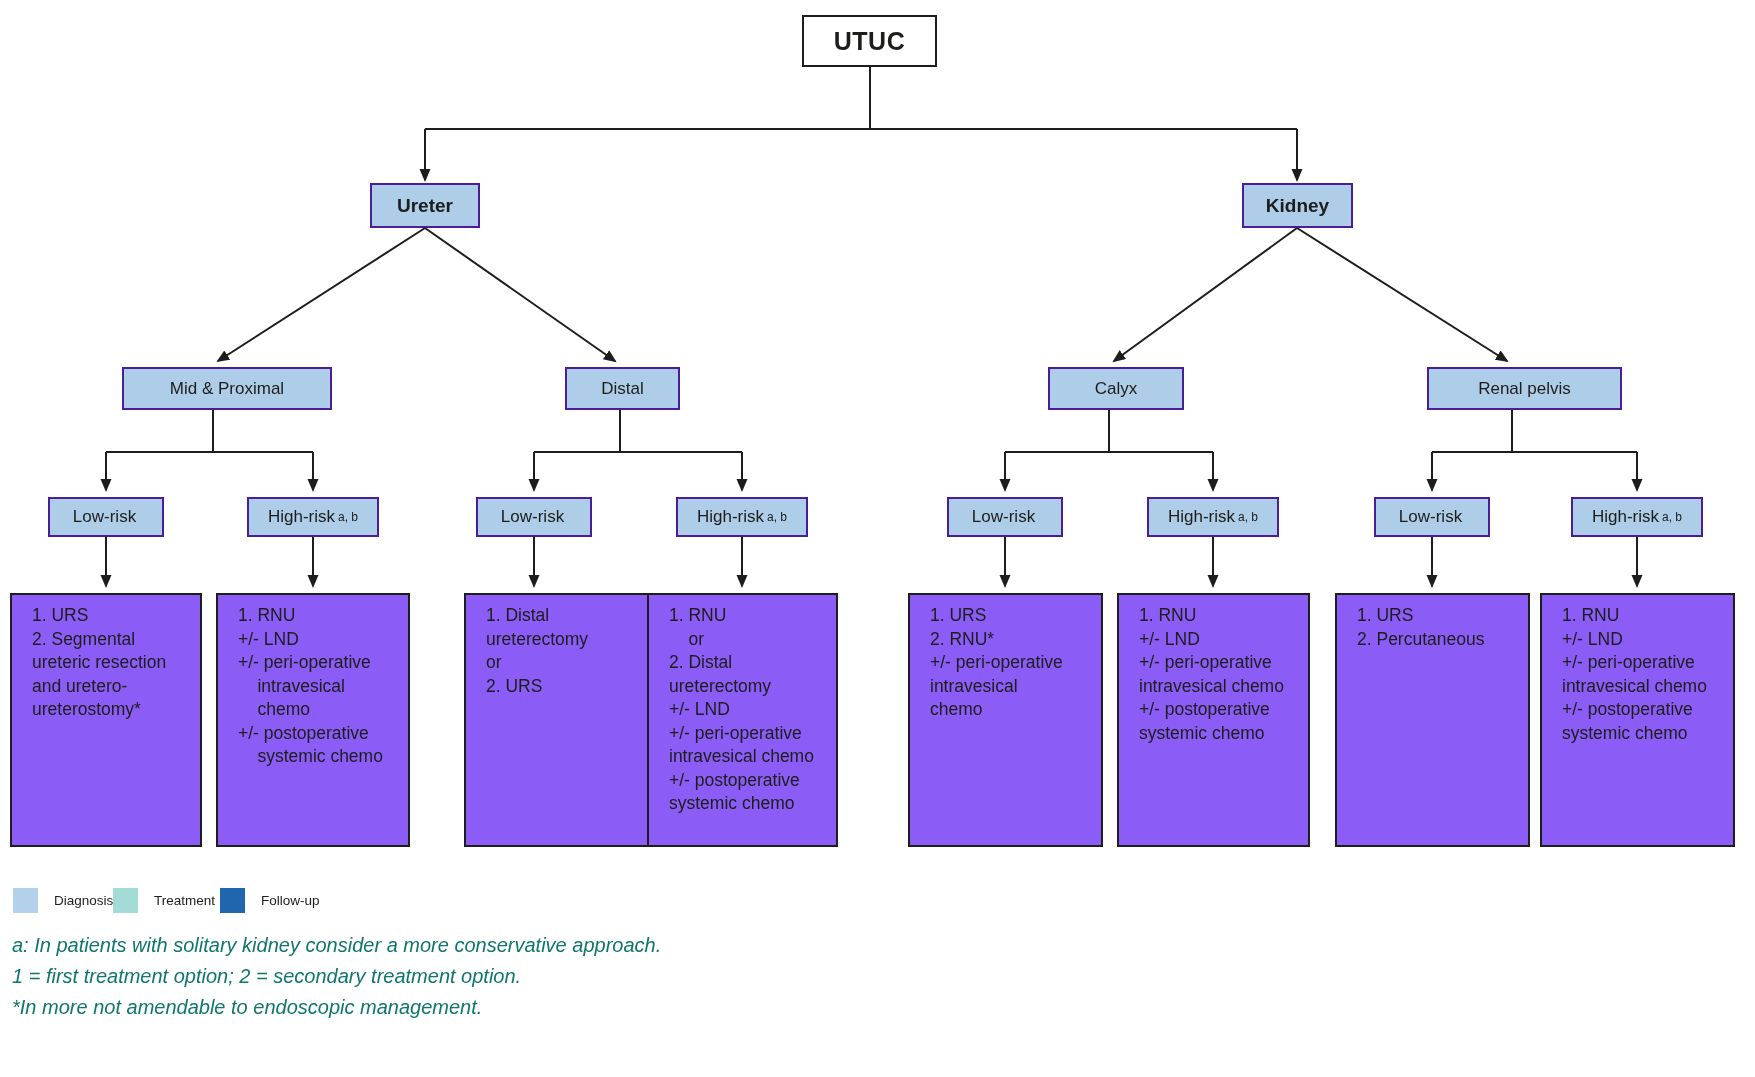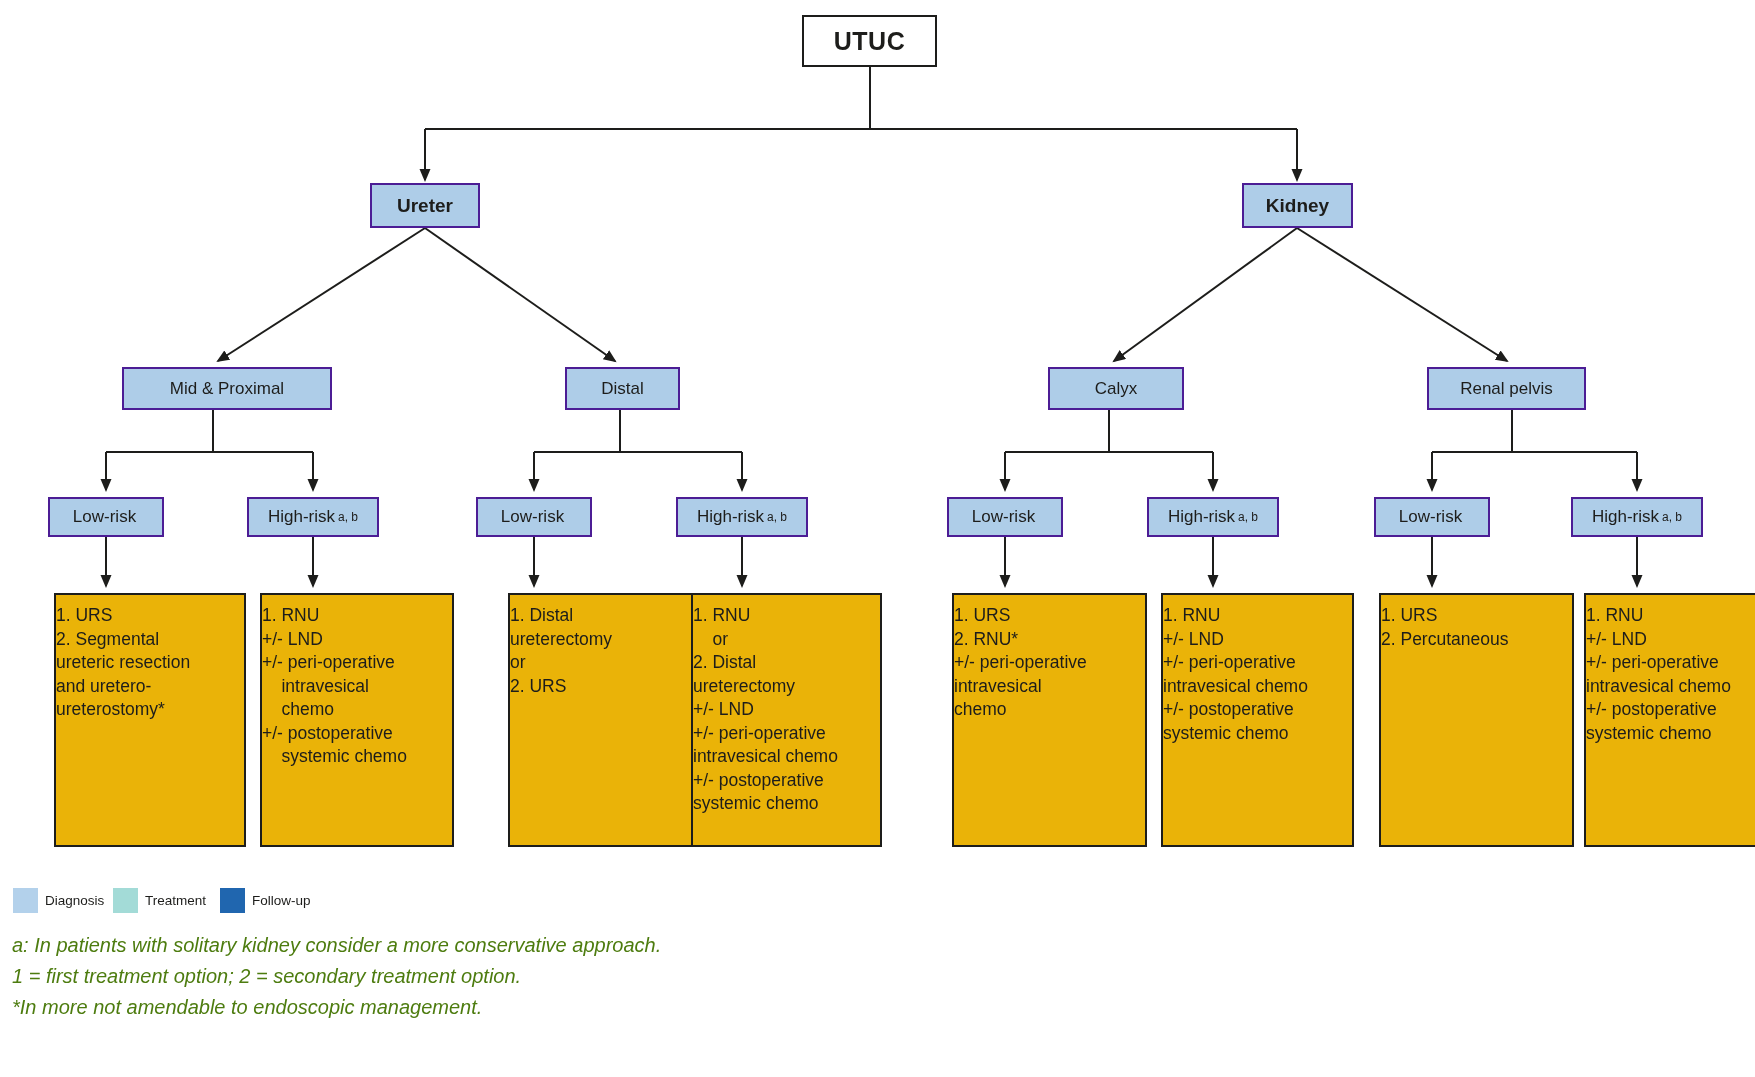--- a/index.html
+++ b/index.html
@@ -16,30 +16,30 @@
   }
   .root-node { background:#ffffff; border:2px solid #1d1d1b; font-weight:bold; font-size:25px; letter-spacing:0.5px; }
   .diag-node { background:#AECDE8; border:2px solid #4c1d95; }
   .l1 { font-weight:bold; font-size:19px; }
   .l2 { font-size:17px; }
   .risk { font-size:17px; }
   .risk-sup { font-size:12px; vertical-align:super; margin-left:3px; line-height:0; }
 
   .treat {
     position:absolute; box-sizing:border-box;
-    background:#eab308; border:2px solid #1d1d1b;
-    padding:9px 0; font-size:17.5px; line-height:23.5px;
-    white-space:pre-wrap; color:#1d1d1b;margin-left:44px;
+    background:#8b5cf6; border:2px solid #1d1d1b;
+    padding:9px 20px; font-size:17.5px; line-height:23.5px;
+    white-space:pre-wrap; color:#1d1d1b;
   }
 
-  .legend-item { position:absolute; top:888px; display:flex; align-items:center; gap:7px; }
+  .legend-item { position:absolute; top:888px; display:flex; align-items:center; gap:16px; }
   .legend-swatch { width:25px; height:25px; display:inline-block; }
   .legend-label { font-size:13.5px; color:#1d1d1b; }
 
-  .footnotes { position:absolute; left:12px; top:930px; font-style:italic; font-size:20px; line-height:31px; color:#4d7c0f; }
+  .footnotes { position:absolute; left:12px; top:930px; font-style:italic; font-size:20px; line-height:31px; color:#0f766e; }
 </style>
 </head>
 <body>
 
 <div class="canvas">
 
   <svg class="connectors" viewBox="0 0 1755 1077">
     <defs>
       <marker id="arrow" markerUnits="userSpaceOnUse" markerWidth="15" markerHeight="13" refX="11" refY="5.5" orient="auto">
         <path d="M0,0 L13,5.5 L0,11 Z" fill="#1d1d1b"></path>
@@ -97,21 +97,21 @@
 
   <div class="node diag-node l2" style="left:122px;top:367px;width:210px;height:43px">
     <span>Mid &amp; Proximal</span>
   </div>
   <div class="node diag-node l2" style="left:565px;top:367px;width:115px;height:43px">
     <span>Distal</span>
   </div>
   <div class="node diag-node l2" style="left:1048px;top:367px;width:136px;height:43px">
     <span>Calyx</span>
   </div>
-  <div class="node diag-node l2" style="left:1427px;top:367px;width:159px;height:43px">
+  <div class="node diag-node l2" style="left:1427px;top:367px;width:195px;height:43px">
     <span>Renal pelvis</span>
   </div>
 
   <div class="node diag-node risk" style="left:48px;top:497px;width:116px;height:40px">
     <span>Low-risk</span>
       <span class="risk-sup"></span>
   </div>
   <div class="node diag-node risk" style="left:247px;top:497px;width:132px;height:40px">
     <span>High-risk</span>
       <span class="risk-sup">a, b</span>

